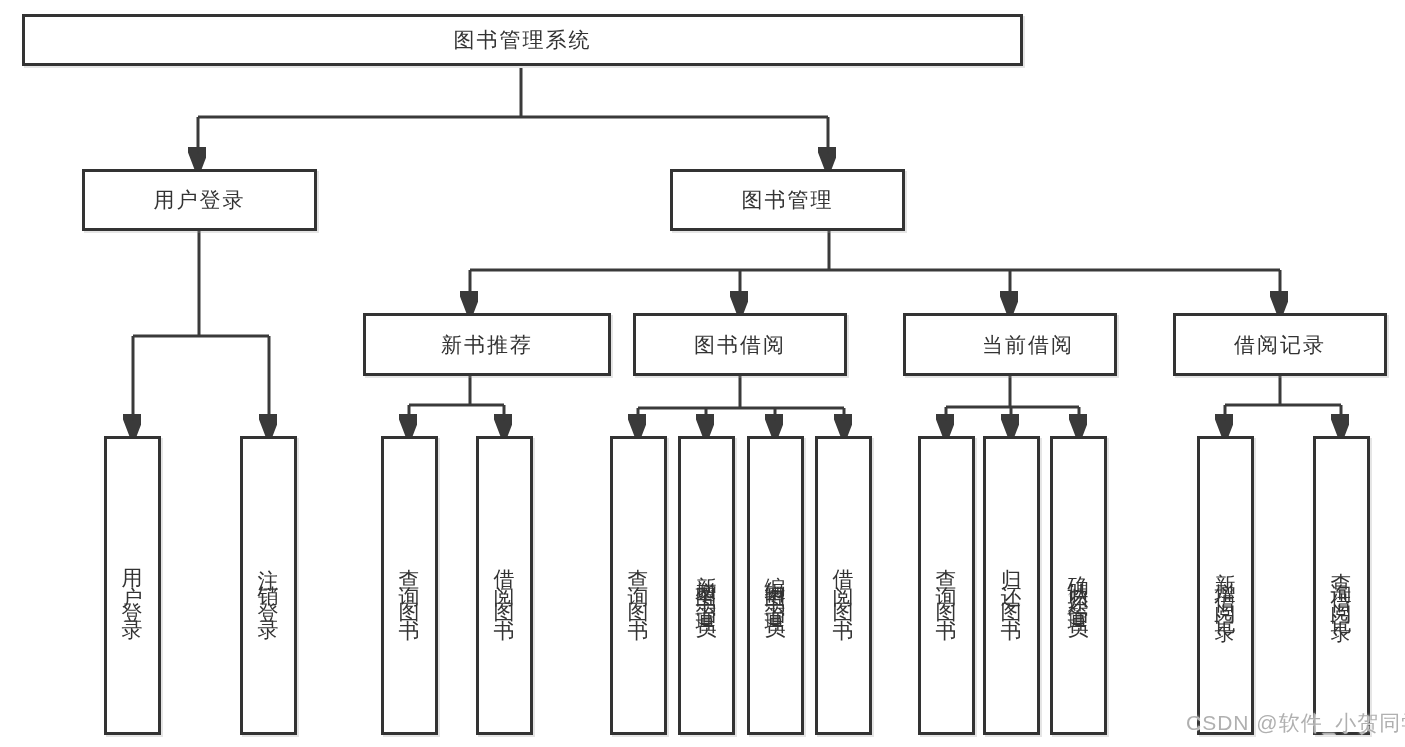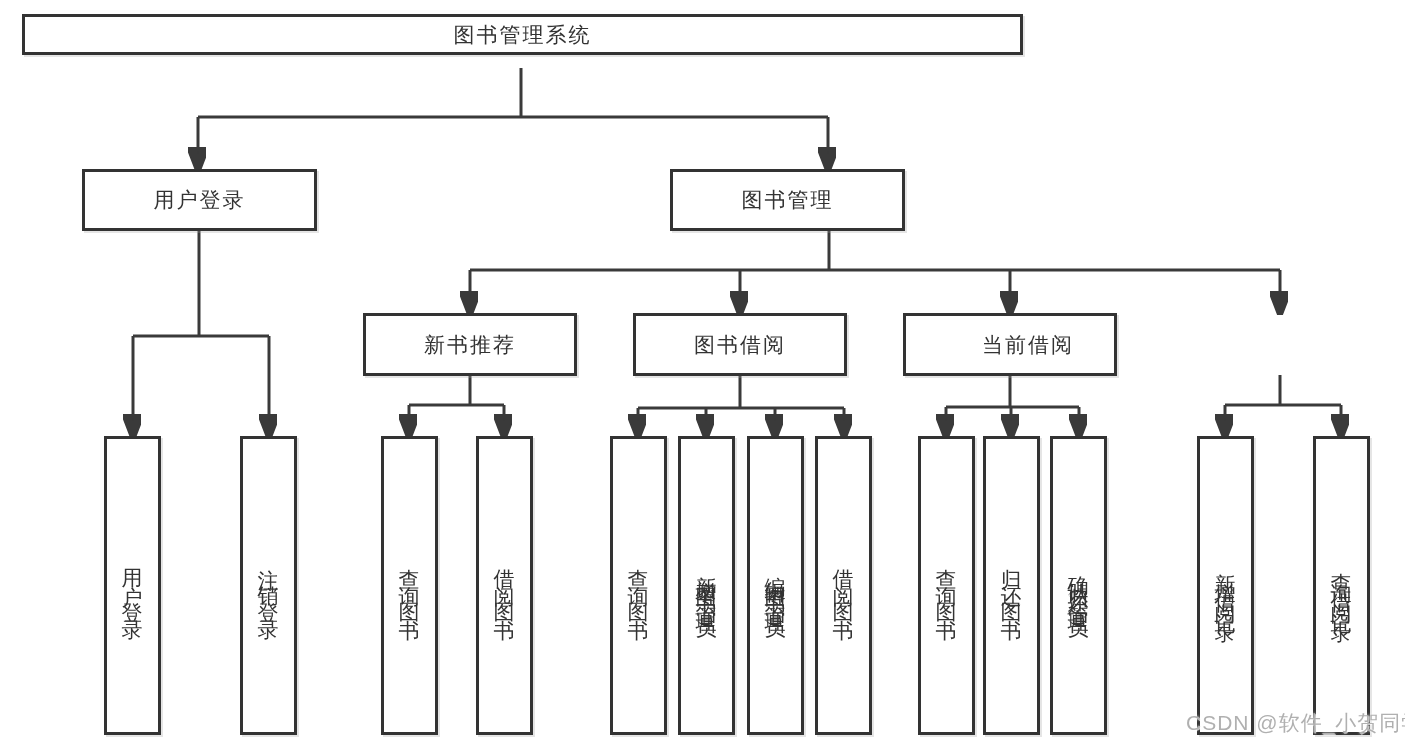--- a/index.html
+++ b/index.html
@@ -109,39 +109,42 @@
       <path class="arrow" d="M1079,407 V433"></path>
     </g>
 
     <g>
       <path d="M1280,375 V405 M1225,405 H1341"></path>
       <path class="arrow" d="M1225,405 V433"></path>
       <path class="arrow" d="M1341,405 V433"></path>
     </g>
   </svg>
 
-  <div class="node" style="left:22px;top:14px;width:1001px;height:41px;">
+  <div class="node" style="left:22px;top:14px;width:1001px;height:52px;">
     <span>图书管理系统</span>
   </div>
 
   <div class="node" style="left:82px;top:169px;width:235px;height:62px;">
     <span>用户登录</span>
   </div>
   <div class="node" style="left:670px;top:169px;width:235px;height:62px;">
     <span>图书管理</span>
   </div>
 
-  <div class="node" style="left:363px;top:313px;width:214px;height:63px;">
+  <div class="node" style="left:363px;top:313px;width:248px;height:63px;">
     <span>新书推荐</span>
   </div>
   <div class="node" style="left:633px;top:313px;width:214px;height:63px;justify-content:center;">
     <span>图书借阅</span>
   </div>
   <div class="node" style="left:903px;top:313px;width:214px;height:63px;padding-left:36px;">
     <span>当前借阅</span>
+  </div>
+  <div class="node" style="left:1173px;top:313px;width:214px;height:63px;">
+    <span>借阅记录</span>
   </div>
 
   <div class="leaf" style="left:104px;top:436px;width:57px;height:299px;">
     <span class="v-label ls-wide">用户登录</span>
   </div>
   <div class="leaf" style="left:240px;top:436px;width:57px;height:299px;">
     <span class="v-label ls-wide">注销登录</span>
   </div>
 
   <div class="leaf" style="left:381px;top:436px;width:57px;height:299px;">

